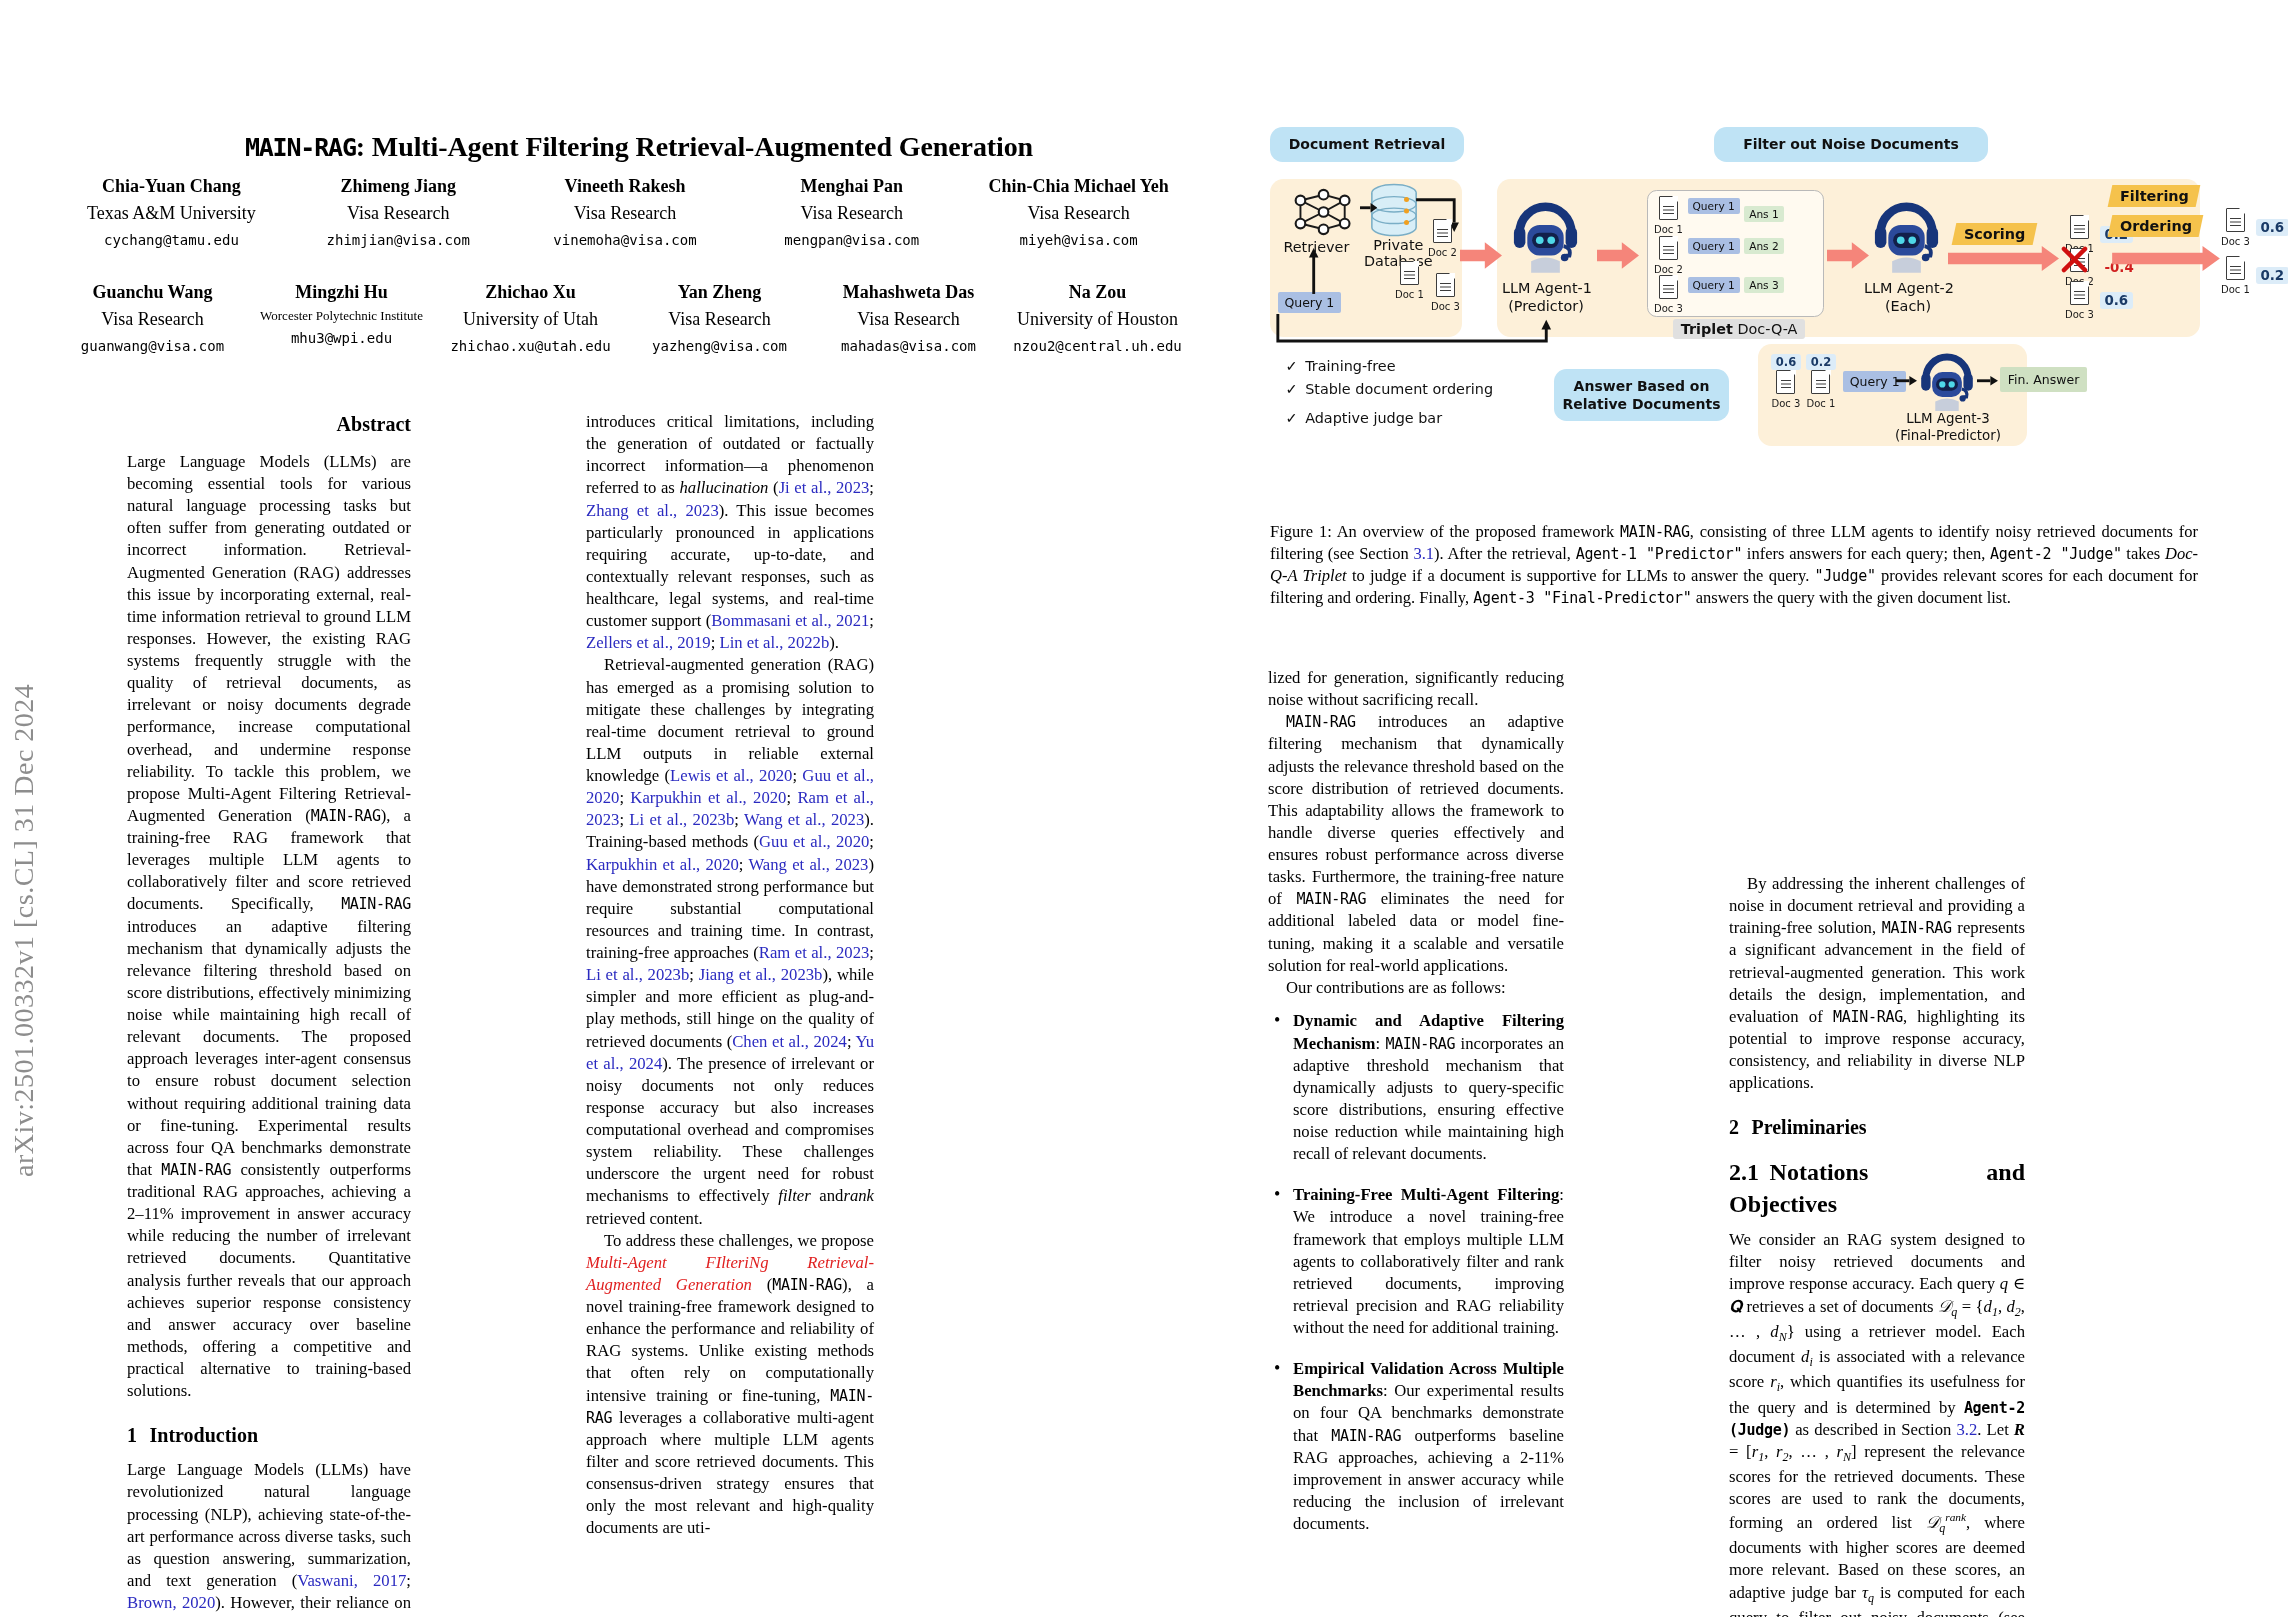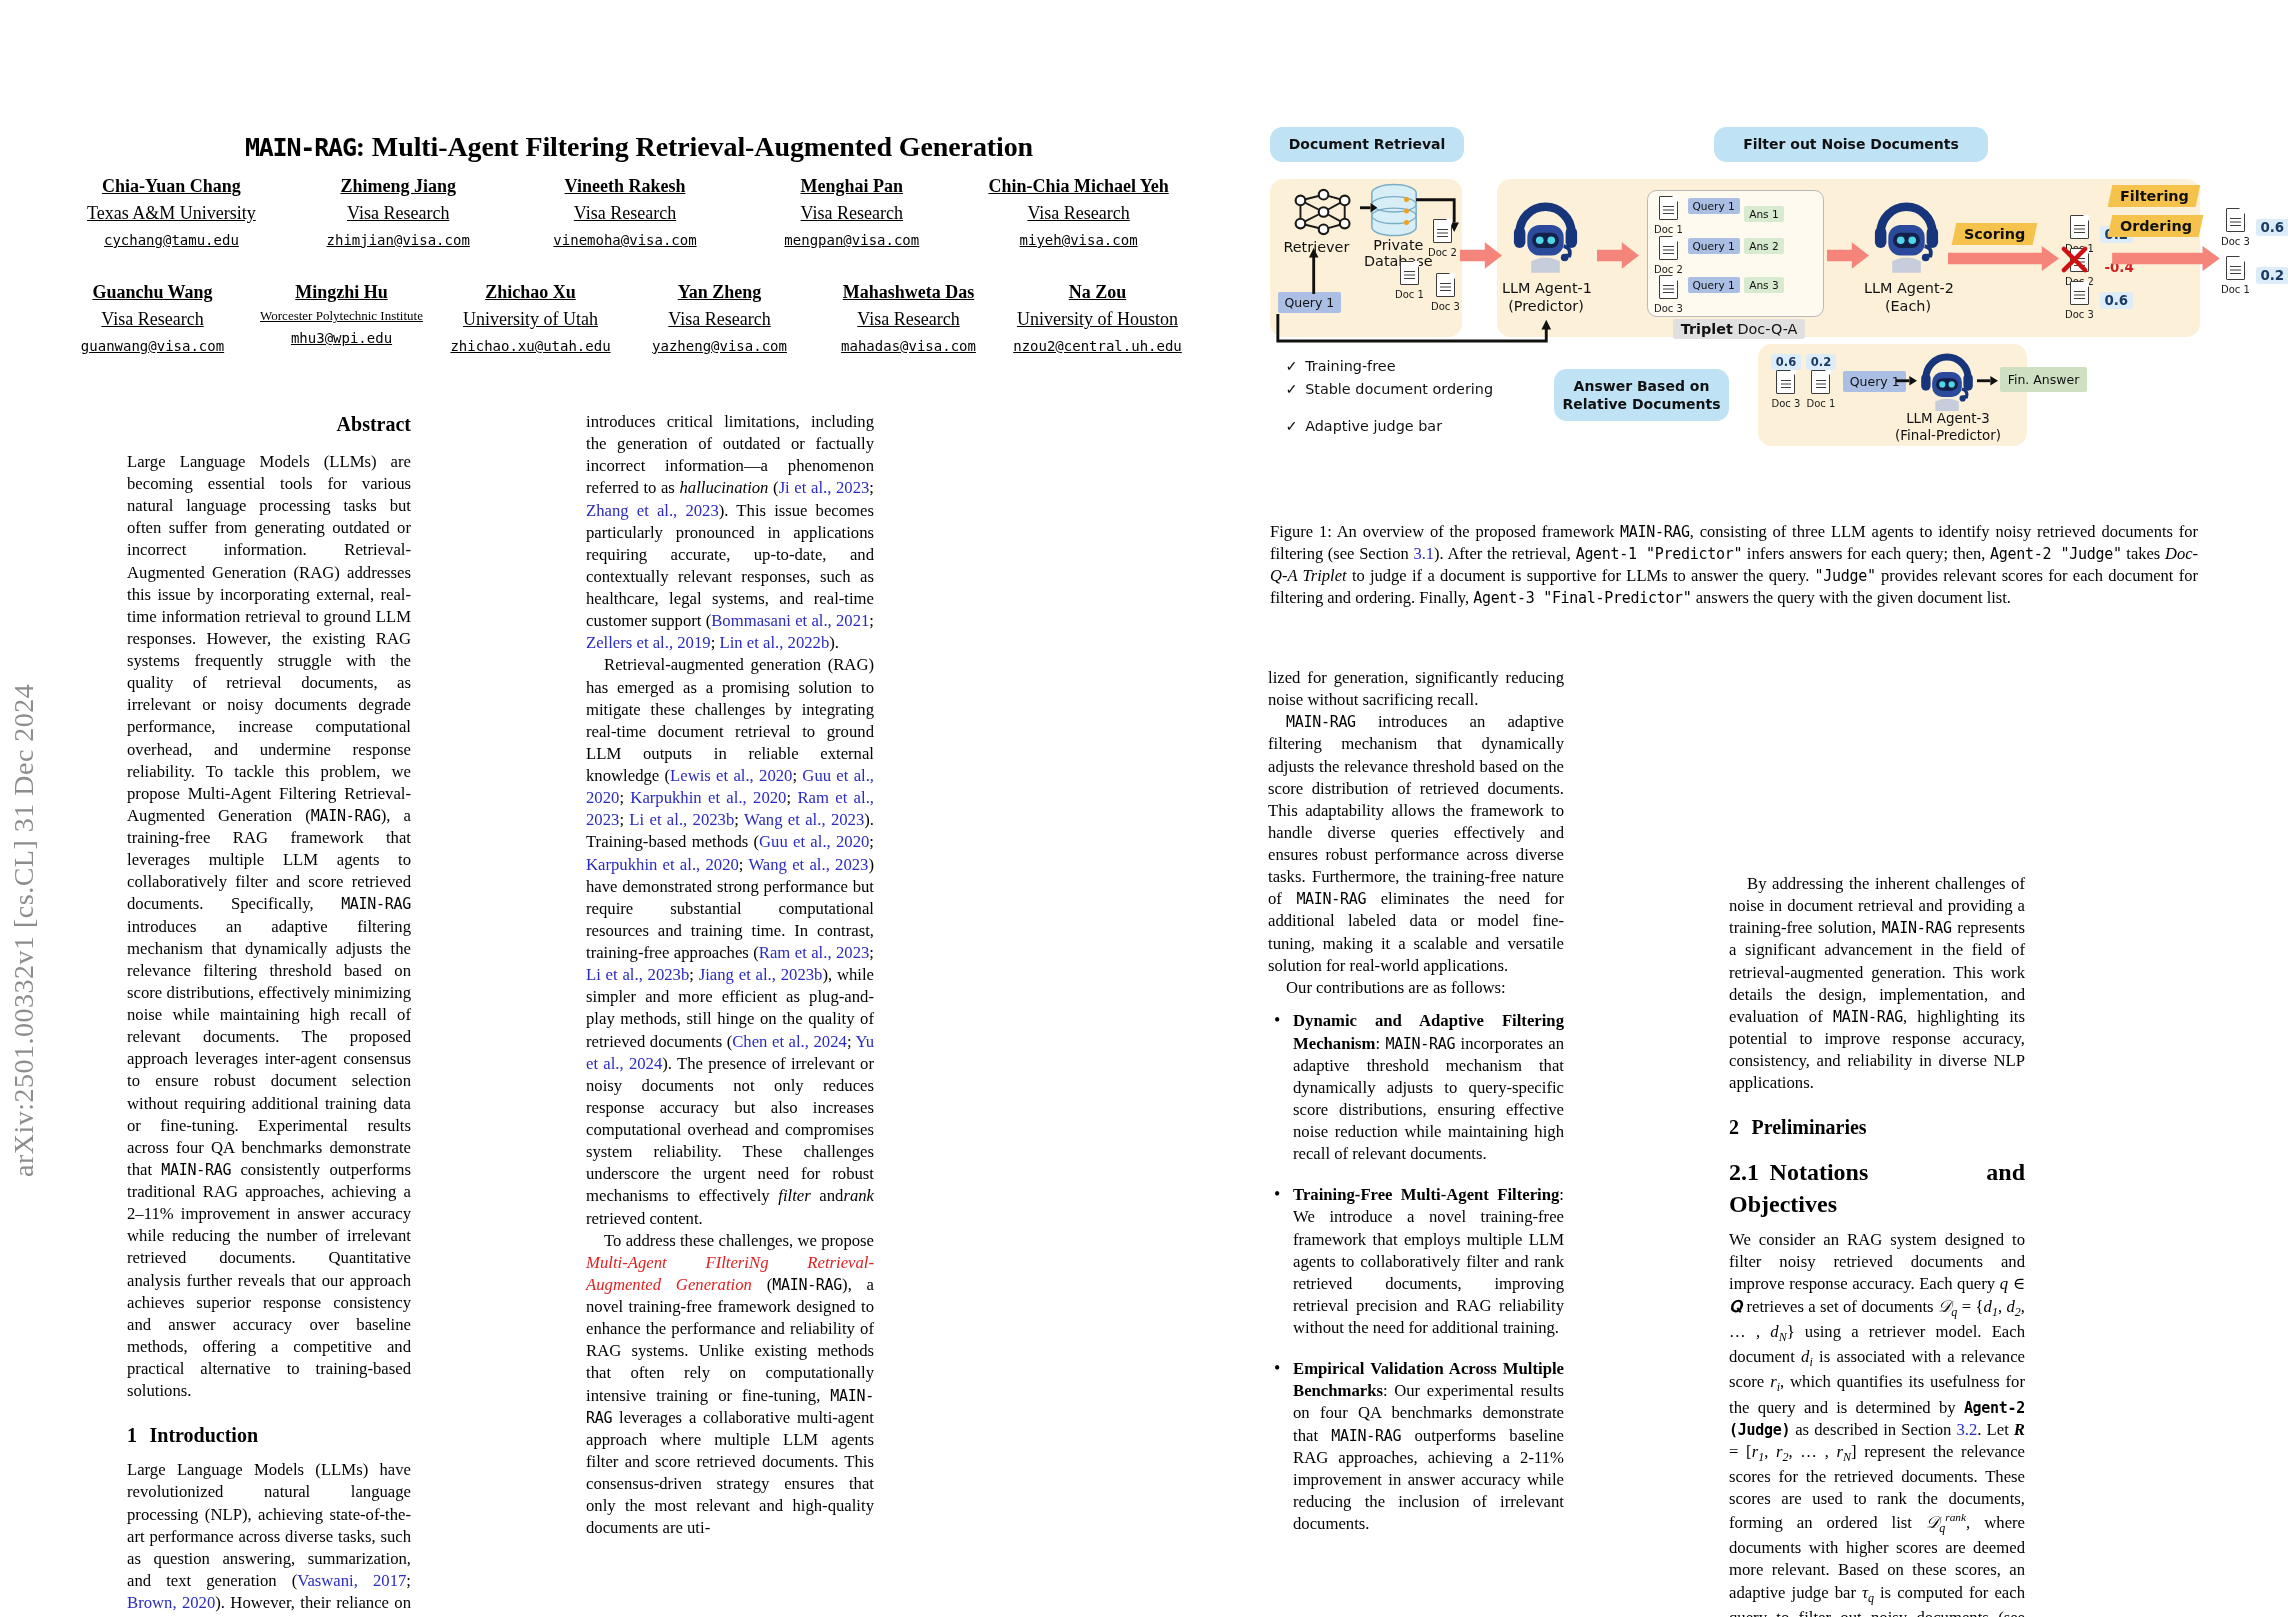--- a/index.html
+++ b/index.html
@@ -54,21 +54,20 @@
     font-weight: bold;
     letter-spacing: -1.2px;
   }
 
   
   .author-row {
     position: absolute;
     display: flex;
     width: 1134px;
     left: 58px;
-    text-decoration: underline;
   }
   #author-row-1 { top: 173px; }
   #author-row-2 { top: 279px; }
   .author-cell {
     flex: 1 1 0;
     text-align: center;
     padding: 0 2.9px;
     box-sizing: border-box;
   }
   .author-name {
@@ -603,21 +602,21 @@
       <div style="text-align:center;">
         <span class="docicon"></span>
         <div class="doclabel">Doc 1</div>
       </div>
       <span class="score-badge">0.2</span>
     </div>
 
     <div style="position:absolute; left:15.4px; top:231px;">
       <div class="checkline"><span class="ck">✓</span><span>Training-free</span></div>
       <div class="checkline" style="margin-top:6.7px;"><span class="ck">✓</span><span>Stable document ordering</span></div>
-      <div class="checkline" style="margin-top:21px;"><span class="ck">✓</span><span>Adaptive judge bar</span></div>
+      <div class="checkline" style="margin-top:13px;"><span class="ck">✓</span><span>Adaptive judge bar</span></div>
     </div>
 
     <div class="pill" style="left:284px; top:242px; width:175px; height:52px;">
         <span style="white-space:pre-line;">Answer Based on
 Relative Documents</span>
       </div>
 
     <div class="panel" style="left:488px; top:217px; width:269px; height:102px;"></div>
     <div style="position:absolute; left:501px; top:225px; text-align:center;">
       <div class="score-badge" style="display:inline-block; font-size:11.5px;">0.6</div>

